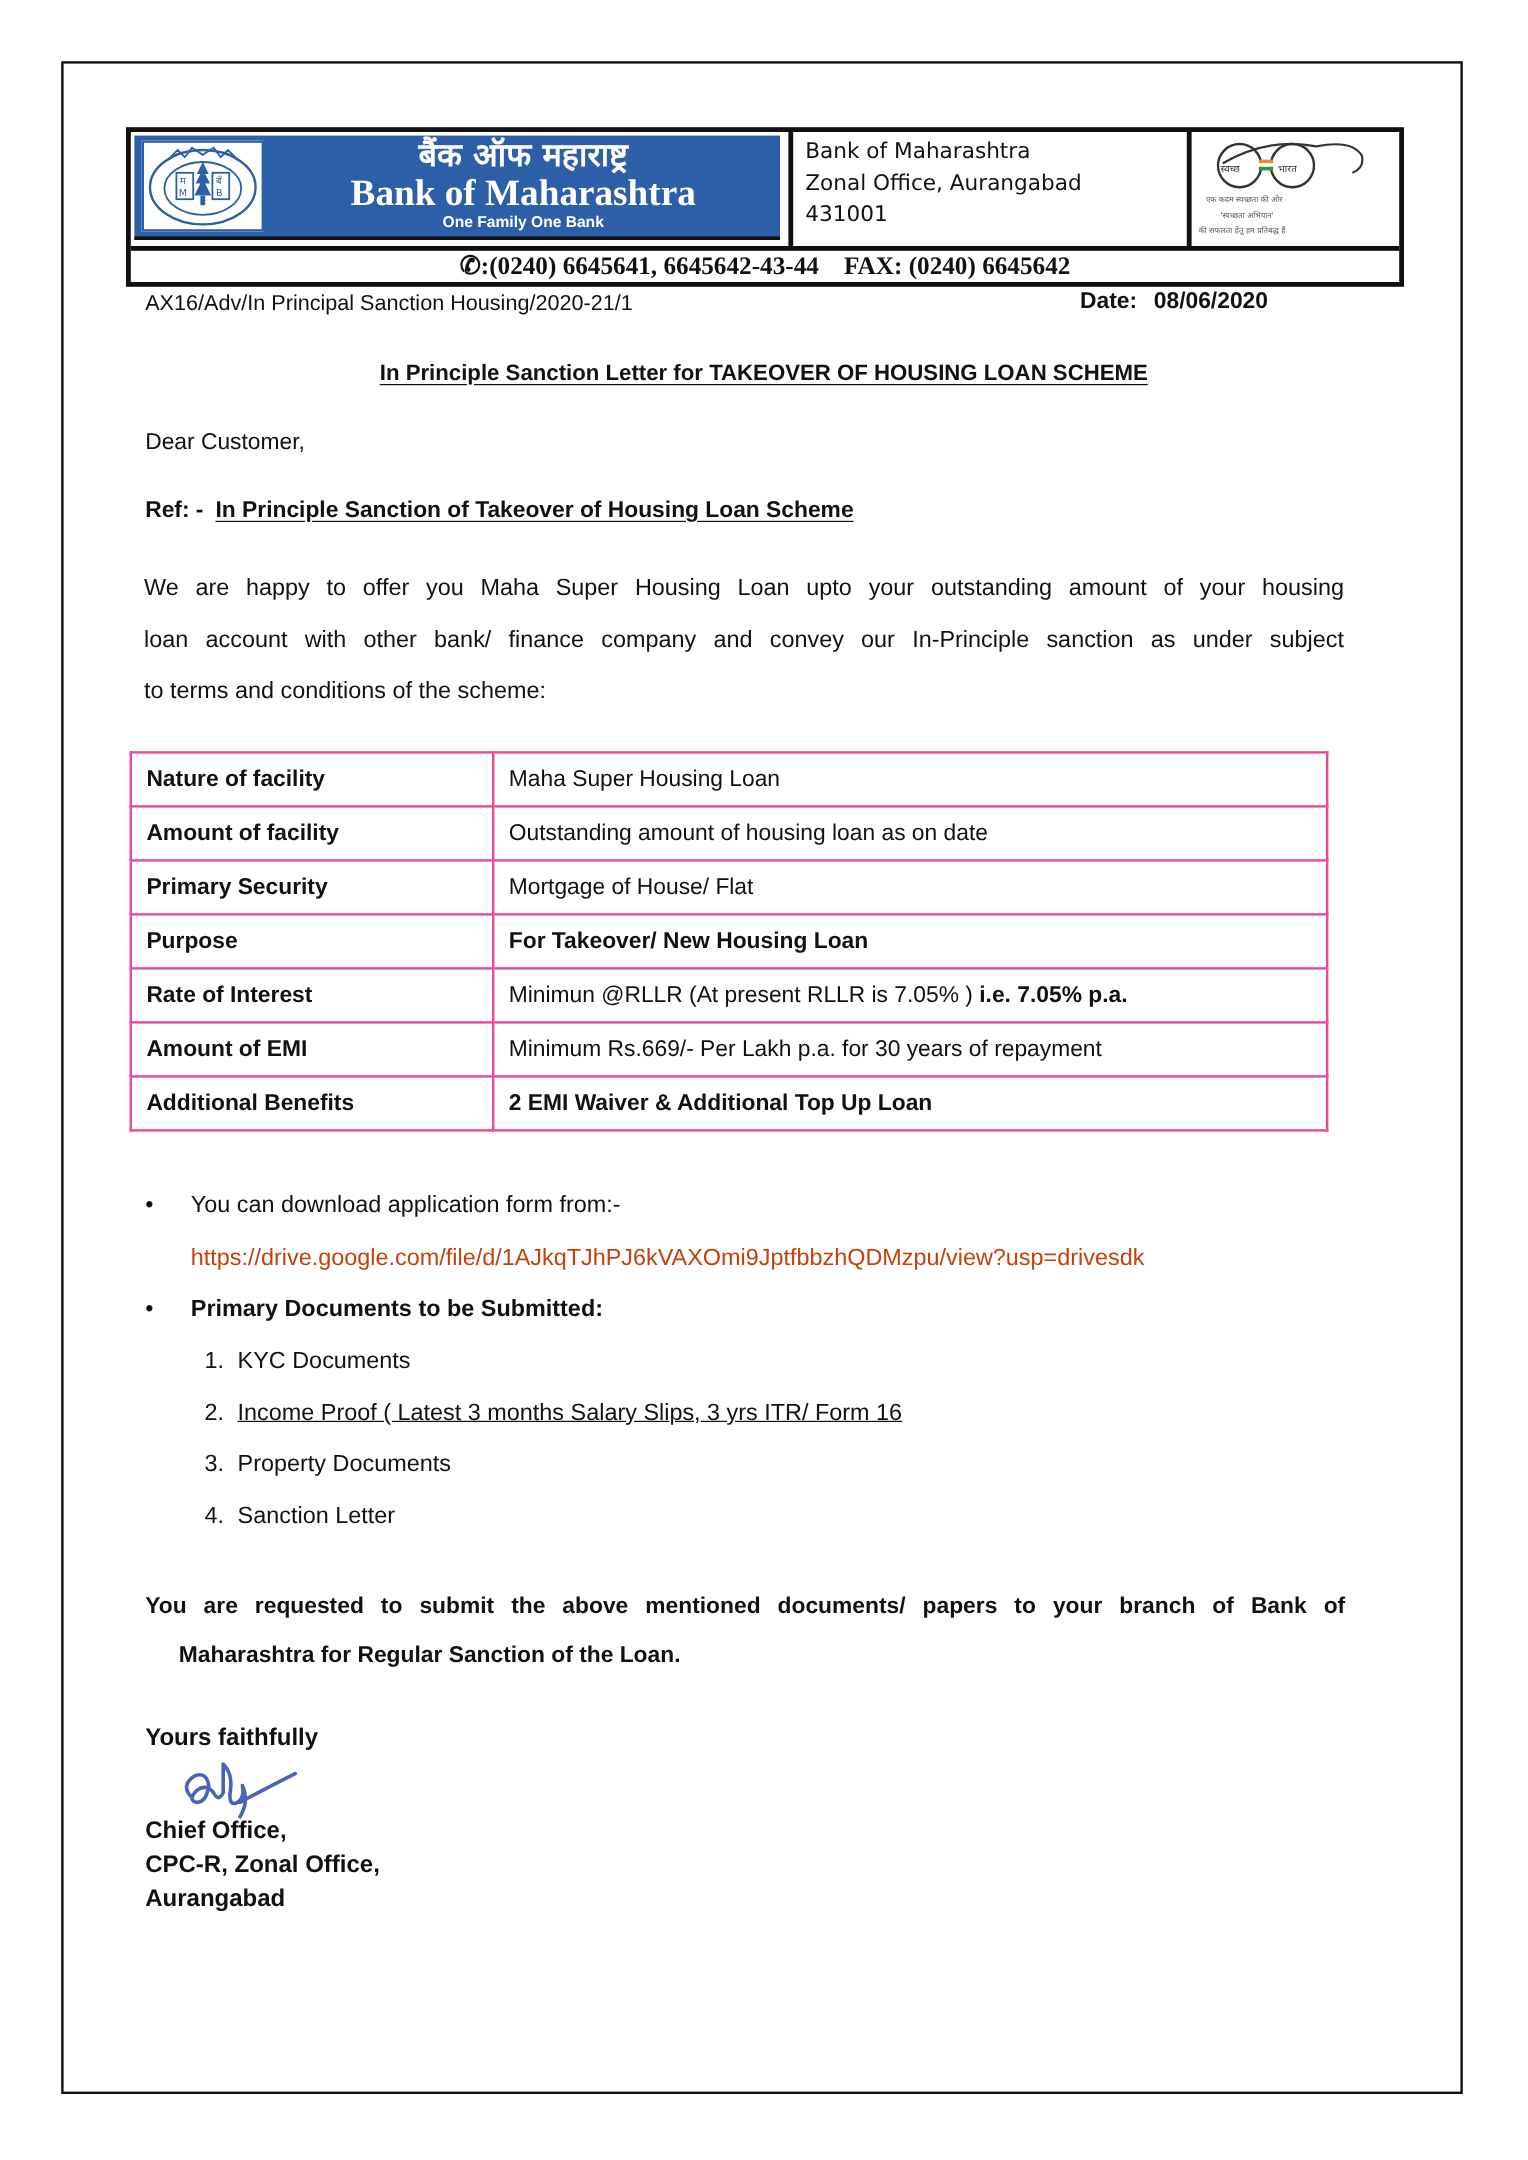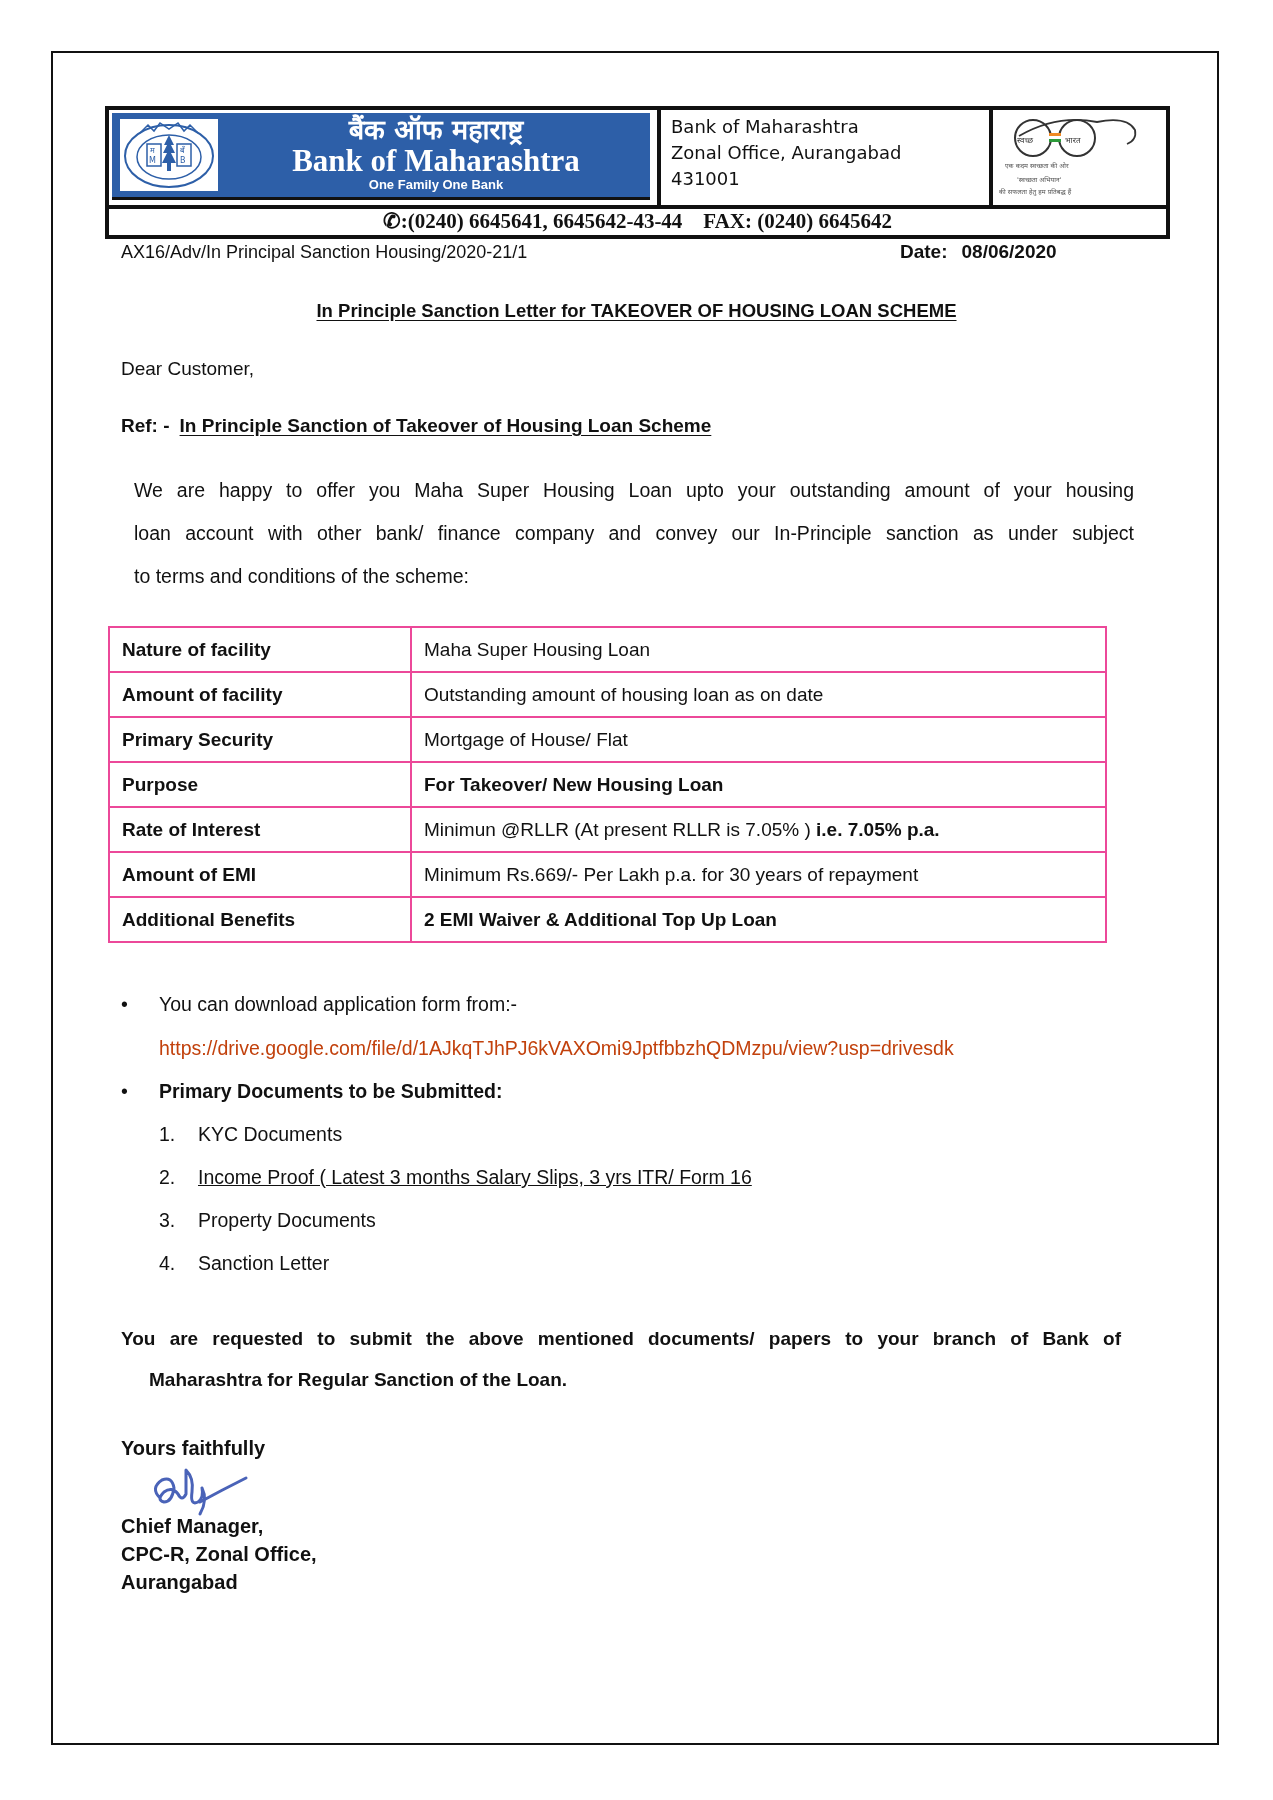--- a/index.html
+++ b/index.html
@@ -35,35 +35,35 @@
   .date .dlabel { margin-right:14px; }
 
   .title { position:absolute; left:0; width:1273px; top:298px; text-align:center;
            font-weight:bold; font-size:18.5px; line-height:26px; }
   .title span { text-decoration:underline; text-underline-offset:3px; }
   .greet { position:absolute; left:121px; top:356px; font-size:19px; line-height:26px; }
   .ref { position:absolute; left:121px; top:413px; font-size:19px; line-height:26px; font-weight:bold; }
   .ref .rlabel { margin-right:10px; }
   .ref .rtext { text-decoration:underline; text-underline-offset:3px; }
 
-  .para { position:absolute; left:134px; top:469px; width:1000px; font-size:19.5px; line-height:43px; text-align:justify; }
+  .para { position:absolute; left:120px; top:469px; width:1000px; font-size:19.5px; line-height:43px; text-align:justify; }
   .para .ln { display:block; text-align:justify; text-align-last:justify; }
   .para .ln.last { text-align-last:left; }
 
   table.terms { position:absolute; left:108px; top:626px; width:999px; border-collapse:collapse; }
   table.terms td { border:2px solid #ec4899; height:43px; padding:0 0 0 12px; font-size:19px; line-height:22px; vertical-align:middle; }
   table.terms td.k { width:288px; font-weight:bold; }
   table.terms td.v.bold { font-weight:bold; }
   table.terms td.v b { font-weight:bold; }
 
   .bullet { position:absolute; left:121px; font-size:19.5px; line-height:26px; }
   .bullet .dot { position:absolute; left:0; top:0; width:20px; }
   .bullet .btxt { position:absolute; left:38px; white-space:nowrap; }
   .numlist { position:absolute; left:159px; font-size:19.5px; line-height:26px; }
-  .numitem { position:absolute; left:0; white-space:nowrap; }
+  .numitem { position:absolute; left:0; white-space:nowrap;text-align:center; }
   .numitem .n { display:inline-block; width:39px; }
 
   .closing { position:absolute; left:121px; top:1318px; width:1000px; font-weight:bold; font-size:19px; line-height:41px; }
   .closing .ln { display:block; text-align:justify; text-align-last:justify; }
   .closing .ln.last { text-align-last:left;margin-left:28px; }
 
   .sign { position:absolute; left:121px; font-weight:bold; font-size:20px; line-height:28px; font-family:"Liberation Sans", sans-serif; }
   .signature { position:absolute; left:142px; top:1458px; width:110px; height:60px; }
 </style>
 </head>
@@ -204,15 +204,15 @@
   <span class="ln">You are requested to submit the above mentioned documents/ papers to your branch of Bank of</span>
   <span class="ln last">Maharashtra for Regular Sanction of the Loan.</span>
 </div>
 
 <div class="sign" style="top:1434px;">Yours faithfully</div>
 <div class="signature">
   <svg width="110" height="60" viewBox="0 0 110 60">
     <path d="M18 40 Q8 30 20 22 Q30 18 32 30 Q30 44 22 44 Q14 42 22 34 Q30 28 36 36 Q40 44 44 36 L44 12 Q52 20 50 34 Q48 48 56 44 Q62 40 60 30 M60 30 Q66 42 58 56 M58 44 Q80 32 104 20" fill="none" stroke="#4a63b8" stroke-width="3" stroke-linecap="round" stroke-linejoin="round"></path>
   </svg>
 </div>
-<div class="sign" style="top:1512px;">Chief Manager,</div>
+<div class="sign" style="top:1512px;">Chief Office,</div>
 <div class="sign" style="top:1540px;">CPC-R, Zonal Office,</div>
 <div class="sign" style="top:1568px;">Aurangabad</div>
 
 </body></html>

